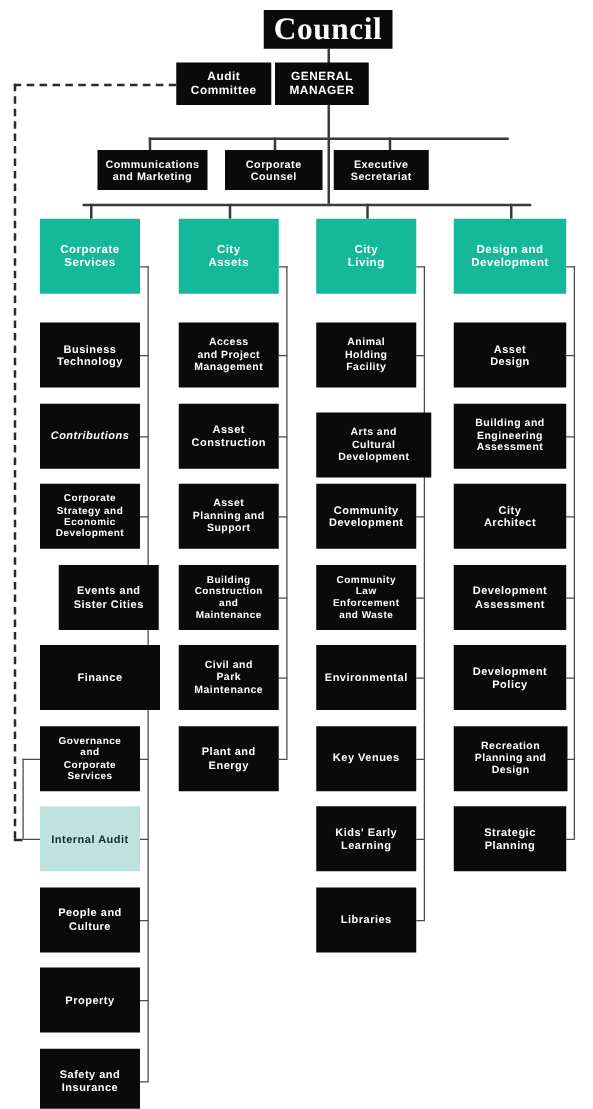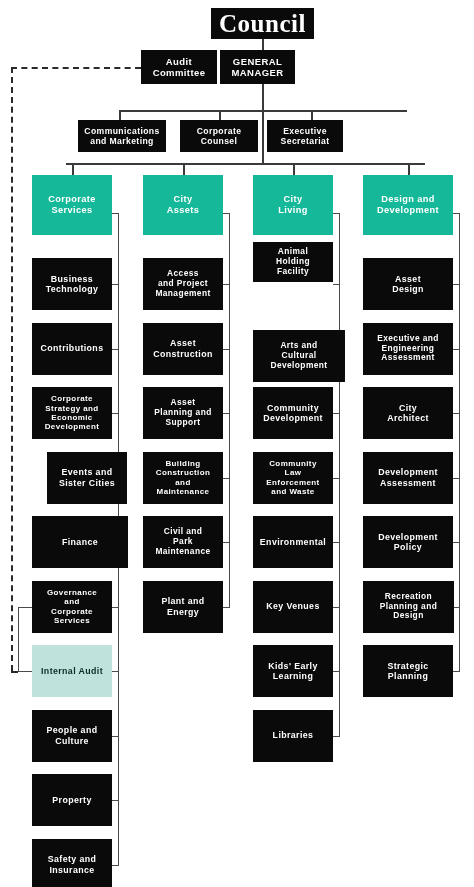--- a/index.html
+++ b/index.html
@@ -102,21 +102,21 @@
     <div class="ln v thick" style="left:66px;top:163px;height:0px;"></div>
     <div class="node teal" style="left:32px;top:175px;width:80px;height:60px;font-size:9.2px;">
       <div><span>Corporate</span><br><span>Services</span></div>
     </div>
     <div class="ln h" style="left:112px;top:213px;width:7px;"></div>
     <div class="ln v" style="left:118px;top:213px;height:651.5px;"></div>
     <div class="node " style="left:32px;top:258px;width:80px;height:52px;font-size:8.8px;">
       <div><span>Business</span><br><span>Technology</span></div>
     </div>
     <div class="ln h" style="left:112px;top:284px;width:7px;"></div>
-    <div class="node " style="left:32px;top:322.5px;width:80px;height:52px;font-size:8.8px;">
+    <div class="node " style="left:32px;top:322.5px;width:80px;height:52px;font-size:8.8px;font-style:italic;">
       <div><span>Contributions</span></div>
     </div>
     <div class="ln h" style="left:112px;top:348.5px;width:7px;"></div>
     <div class="node " style="left:32px;top:387px;width:80px;height:52px;font-size:8px;">
       <div><span>Corporate</span><br><span>Strategy and</span><br><span>Economic</span><br><span>Development</span></div>
     </div>
     <div class="ln h" style="left:112px;top:413px;width:7px;"></div>
     <div class="node " style="left:47px;top:451.5px;width:80px;height:52px;font-size:8.8px;">
       <div><span>Events and</span><br><span>Sister Cities</span></div>
     </div>
@@ -172,21 +172,21 @@
     <div class="ln h" style="left:223px;top:542px;width:7px;"></div>
     <div class="node " style="left:143px;top:580.5px;width:80px;height:52px;font-size:8.8px;">
       <div><span>Plant and</span><br><span>Energy</span></div>
     </div>
     <div class="ln h" style="left:223px;top:606.5px;width:7px;"></div>
     <div class="node teal" style="left:253px;top:175px;width:80px;height:60px;font-size:9.2px;">
       <div><span>City</span><br><span>Living</span></div>
     </div>
     <div class="ln h" style="left:333px;top:213px;width:7px;"></div>
     <div class="ln v" style="left:339px;top:213px;height:522.5px;"></div>
-    <div class="node " style="left:253px;top:242px;width:80px;height:40px;font-size:8.4px;">
+    <div class="node " style="left:253px;top:258px;width:80px;height:52px;font-size:8.4px;">
       <div><span>Animal</span><br><span>Holding</span><br><span>Facility</span></div>
     </div>
     <div class="ln h" style="left:333px;top:284px;width:7px;"></div>
     <div class="node " style="left:253px;top:330px;width:92px;height:52px;font-size:8.4px;">
       <div><span>Arts and</span><br><span>Cultural</span><br><span>Development</span></div>
     </div>
     <div class="ln h" style="left:333px;top:348.5px;width:7px;"></div>
     <div class="node " style="left:253px;top:387px;width:80px;height:52px;font-size:8.8px;">
       <div><span>Community</span><br><span>Development</span></div>
     </div>
@@ -214,21 +214,21 @@
     <div class="node teal" style="left:363px;top:175px;width:90px;height:60px;font-size:9.2px;">
       <div><span>Design and</span><br><span>Development</span></div>
     </div>
     <div class="ln h" style="left:453px;top:213px;width:7px;"></div>
     <div class="ln v" style="left:459px;top:213px;height:458px;"></div>
     <div class="node " style="left:363px;top:258px;width:90px;height:52px;font-size:8.8px;">
       <div><span>Asset</span><br><span>Design</span></div>
     </div>
     <div class="ln h" style="left:453px;top:284px;width:7px;"></div>
     <div class="node " style="left:363px;top:322.5px;width:90px;height:52px;font-size:8.4px;">
-      <div><span>Executive and</span><br><span>Engineering</span><br><span>Assessment</span></div>
+      <div><span>Building and</span><br><span>Engineering</span><br><span>Assessment</span></div>
     </div>
     <div class="ln h" style="left:453px;top:348.5px;width:7px;"></div>
     <div class="node " style="left:363px;top:387px;width:90px;height:52px;font-size:8.8px;">
       <div><span>City</span><br><span>Architect</span></div>
     </div>
     <div class="ln h" style="left:453px;top:413px;width:7px;"></div>
     <div class="node " style="left:363px;top:451.5px;width:90px;height:52px;font-size:8.8px;">
       <div><span>Development</span><br><span>Assessment</span></div>
     </div>
     <div class="ln h" style="left:453px;top:477.5px;width:7px;"></div>

